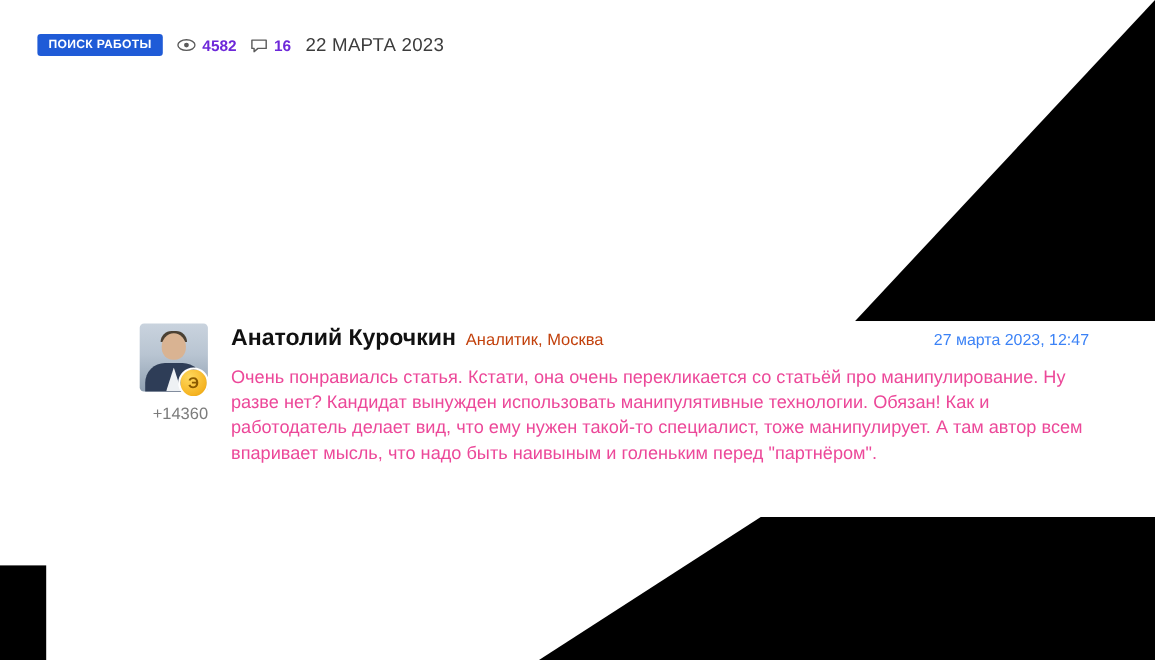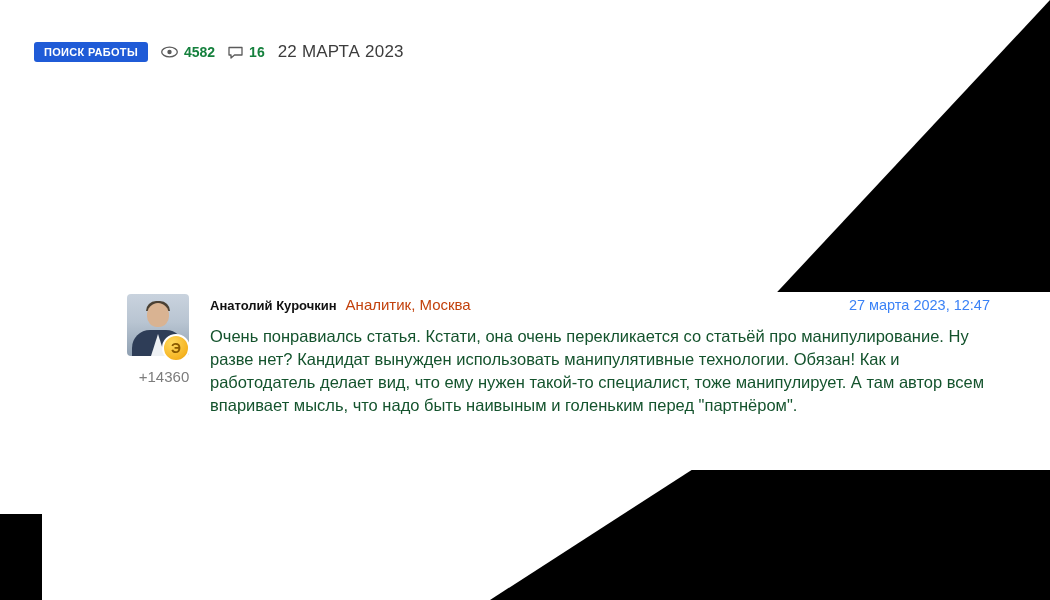--- a/index.html
+++ b/index.html
@@ -40,21 +40,21 @@
     left: 0;
     width: 42px;
     height: 86px;
     background: #000;
   }
 
   
   .article {
     position: absolute;
     left: 34px;
-    top: 40px;
+    top: 29px;
     width: 620px;
   }
   .meta-row {
     display: flex;
     align-items: center;
     gap: 13px;
     height: 24px;
   }
   .tag {
     background: #1f5bd7;
@@ -69,21 +69,21 @@
     white-space: nowrap;
   }
   .meta-item {
     display: flex;
     align-items: center;
     gap: 6px;
     color: #4a4a4a;
     font-size: 14px;
   }
   .meta-item .num {
-    color: #15803d;
+    color: #6d28d9;
     font-weight: 600;
     font-size: 14px;
   }
   .meta-date {
     color: #3c3c3c;
     font-size: 17px;
     letter-spacing: .2px;
   }
   .eye-icon svg, .comment-icon svg { display: block; }
 
@@ -191,40 +191,40 @@
     flex: 1 1 auto;
     padding-left: 4px;
   }
   .comment-head {
     display: flex;
     align-items: baseline;
     gap: 9px;
     margin-top: 8px;
   }
   .author {
-    font-size: 13px;
+    font-size: 21px;
     font-weight: bold;
     color: #111111;
     text-align: center;
   }
   .author-role {
     font-size: 15px;
     color: #c2410c;
   }
   .comment-time {
     margin-left: auto;
     font-size: 14.5px;
     color: #3b82f6;
     white-space: nowrap;
   }
   .comment-text {
     margin-top: 12px;
     font-size: 16.5px;
     line-height: 1.40;
-    color: #14532d;
+    color: #ec4899;
     max-width: 800px;
   }
 </style>
 </head>
 <body>
 
 <div class="black-shape shape-top-right"></div>
 <div class="black-shape shape-bottom-right"></div>
 <div class="black-shape shape-bottom-left"></div>
 

